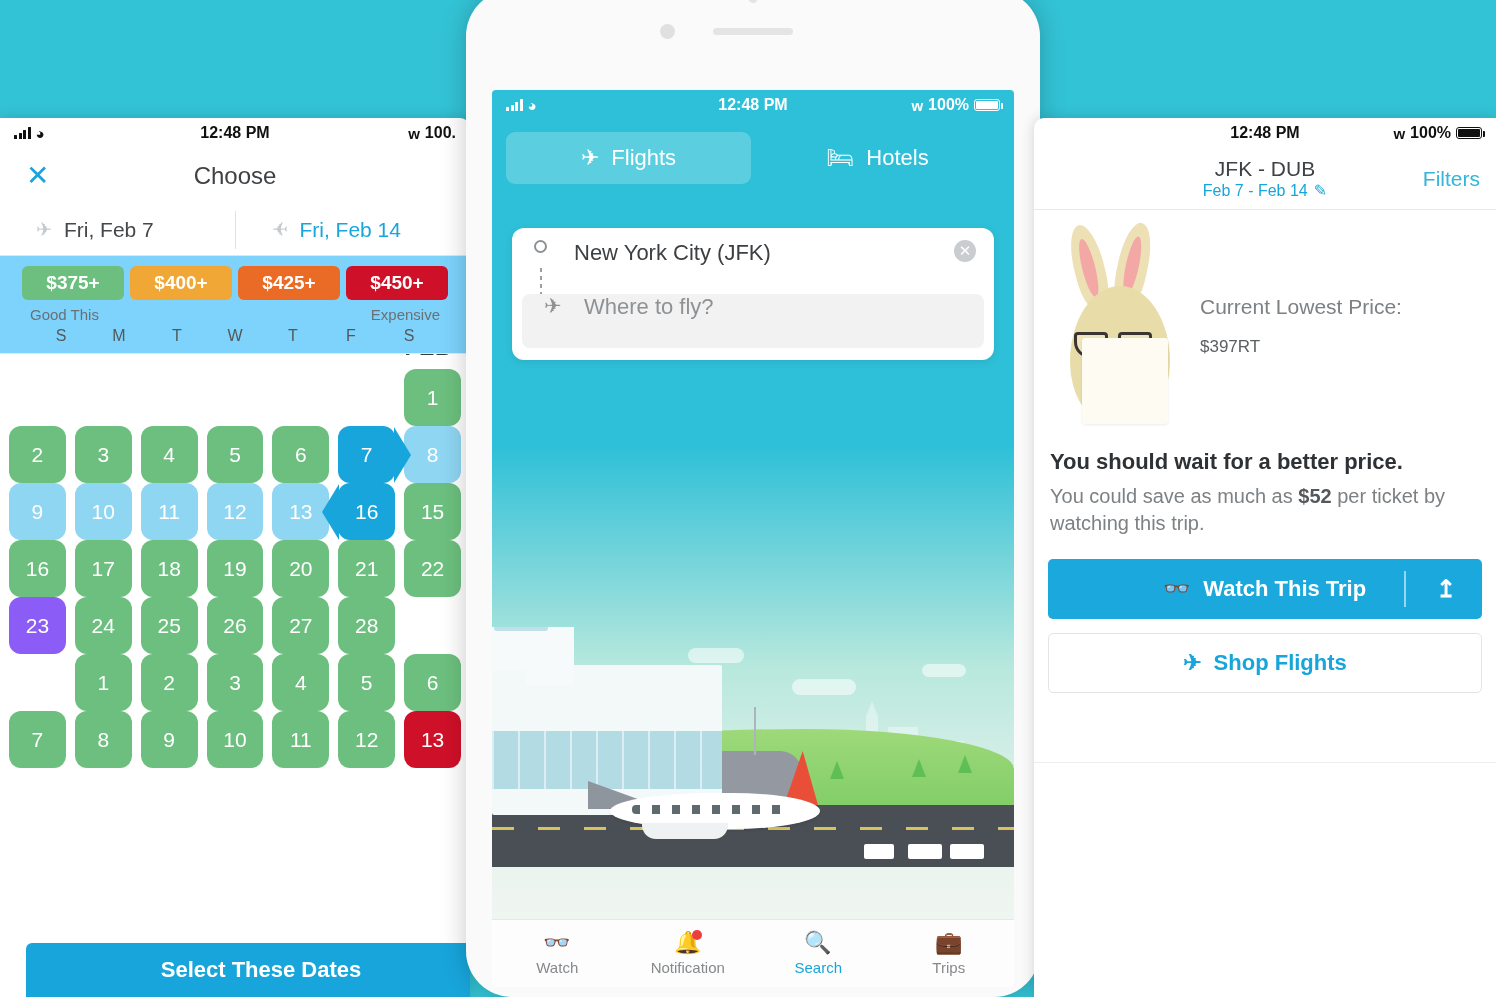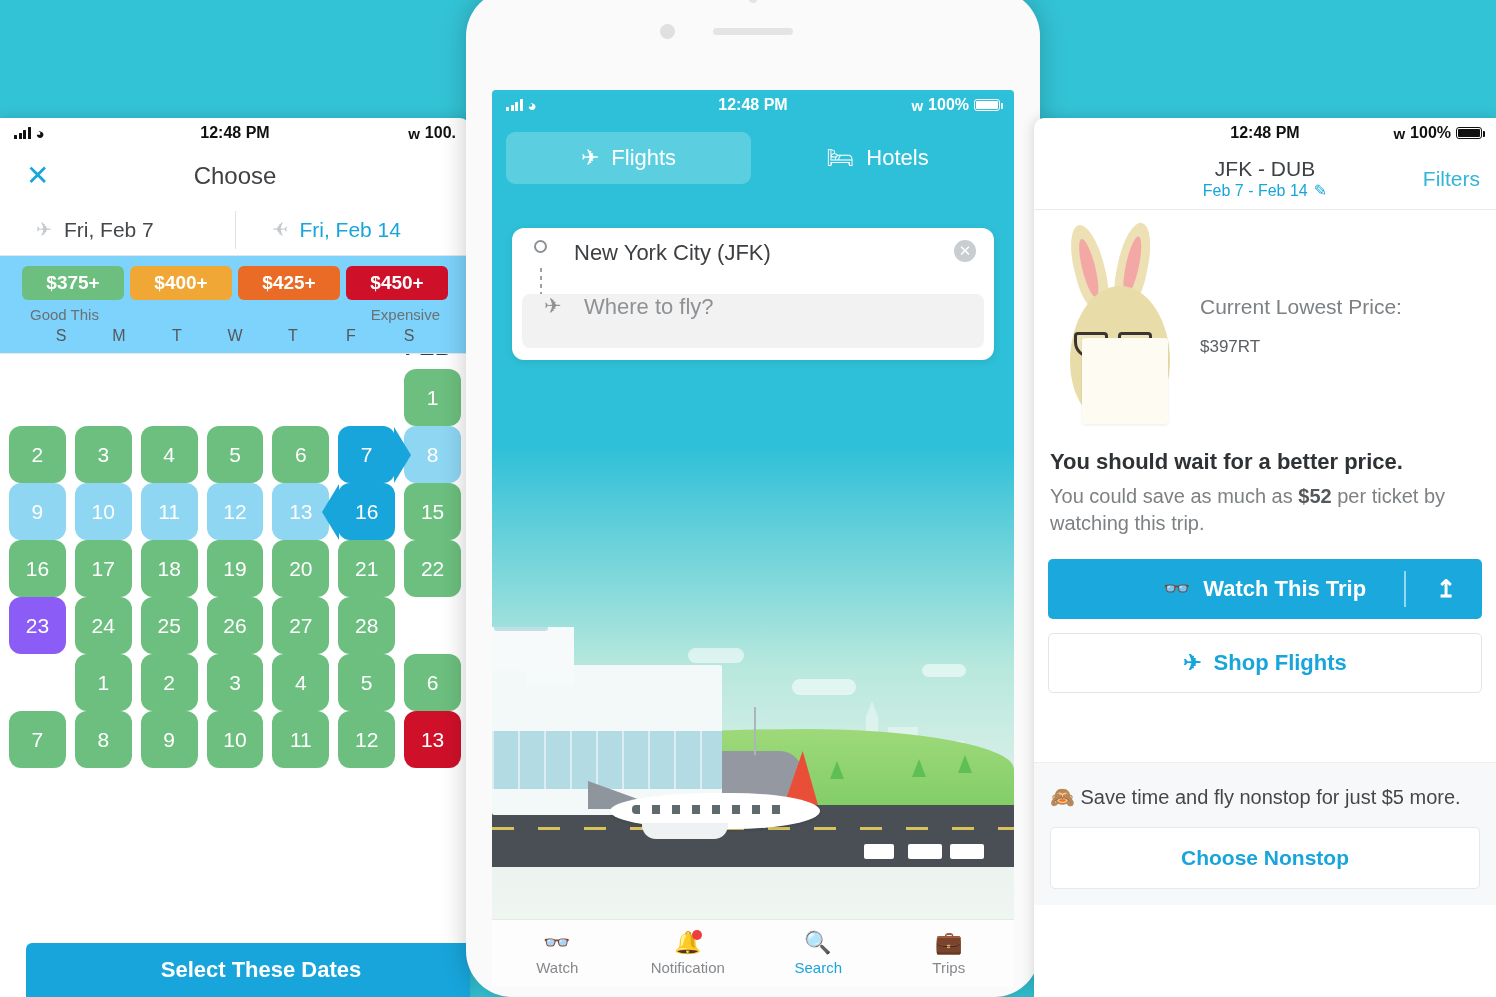--- a/index.html
+++ b/index.html
@@ -683,22 +683,15 @@
       </div>
 
       <div id="shop-btn">
         <span>✈</span>
         <span>Shop Flights</span>
       </div>
     </div>
 
     <div id="right-gap"></div>
 
-    <div id="nonstop-section">
-      <div id="nonstop-text">
-        <span>🙈</span>
-        <span>Save time and fly nonstop for just $5 more.</span>
-      </div>
-      <div id="nonstop-btn">Choose Nonstop</div>
-    </div>
   </div>
 
 </div>
 
 </body></html>

